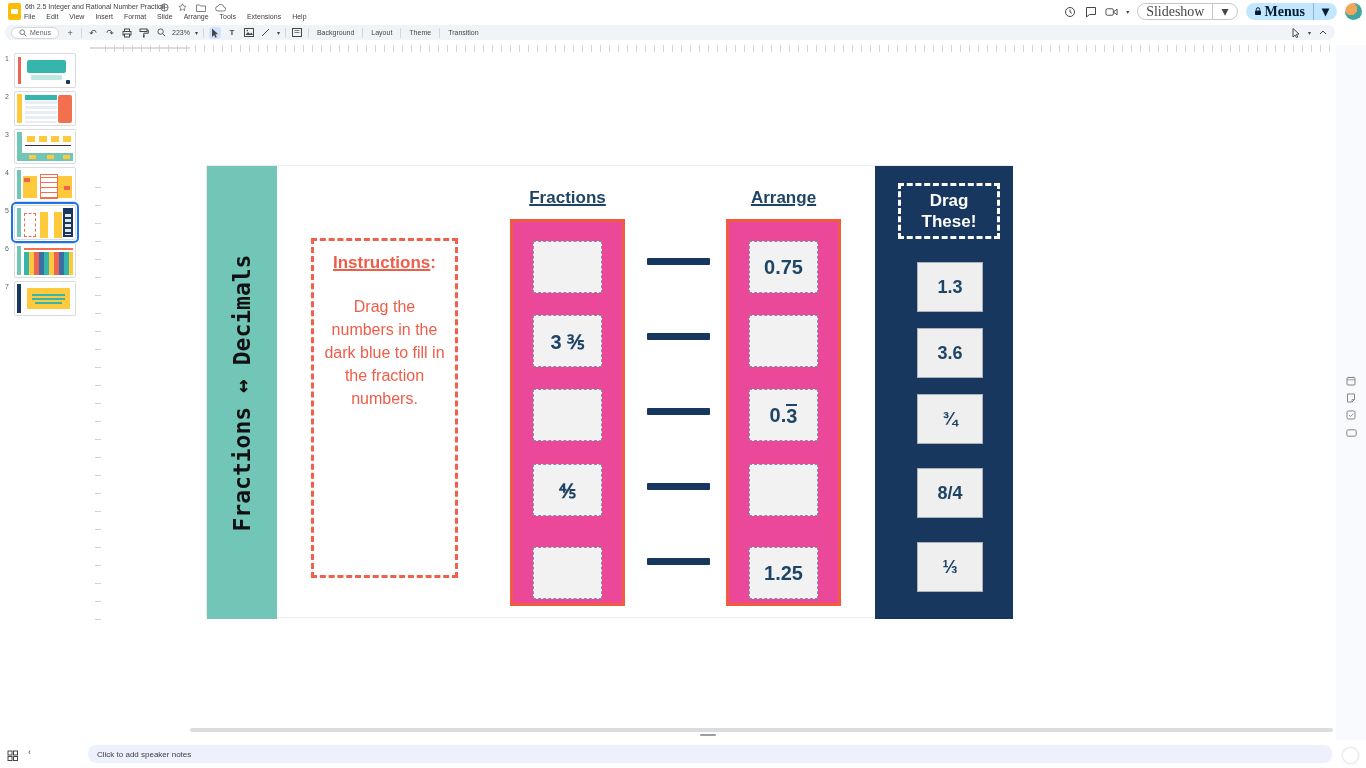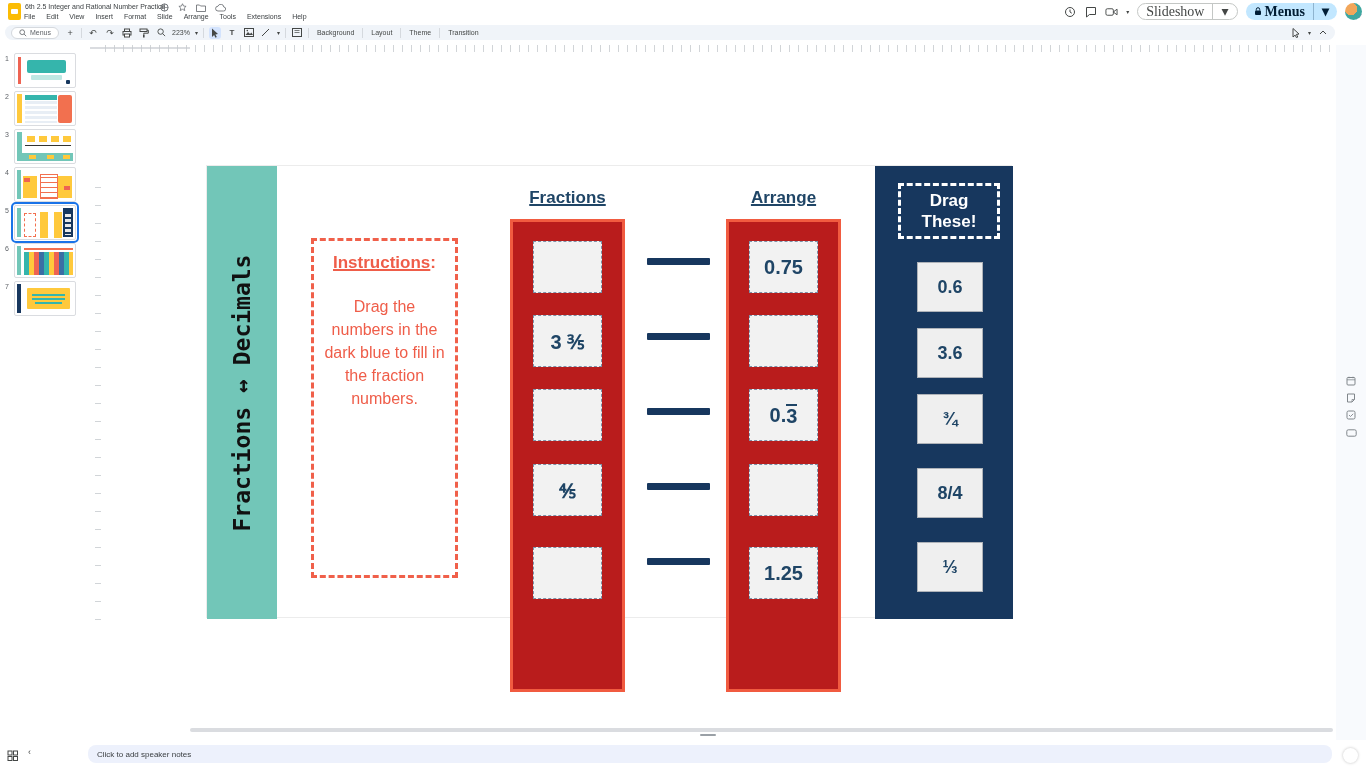--- a/index.html
+++ b/index.html
@@ -67,22 +67,22 @@
 
   #instructions { position:absolute; left:104px; top:72px; width:147px; height:340px;
     border:3px dashed #f0604a; padding:12px 8px; text-align:center; color:#ef5d49; }
   #instructions .ins-title { font-size:17px; font-weight:bold; margin-bottom:22px; }
   #instructions .ins-title u { text-decoration:underline; text-decoration-thickness:2px; }
   #instructions p { font-size:16px; line-height:23px; margin-bottom:23px; }
 
   .col-header { position:absolute; top:22px; width:115px; text-align:center;
     font-size:17px; font-weight:bold; color:#1f4566; text-decoration:underline;
     text-decoration-thickness:2px; }
-  .num-col { position:absolute; top:53px; width:115px; height:473px;
-    background:#b91c1c; border:3px solid #f15b40; }
+  .num-col { position:absolute; top:53px; width:115px; height:387px;
+    background:#ec4899; border:3px solid #f15b40; }
   .slot { position:absolute; left:20px; width:69px; height:52px; background:#f2f2f2;
     border:1.5px dashed #7d91a8; display:flex; align-items:center; justify-content:center;
     font-size:20px; font-weight:bold; color:#1f4566; }
   .slot-1 { top:19px; } .slot-2 { top:93px; } .slot-3 { top:167px; }
   .slot-4 { top:242px; } .slot-5 { top:325px; }
   .overline { display:inline-block; border-top:2.5px solid #1f4566; line-height:1.05; }
 
   .dash { position:absolute; left:440px; width:63px; height:7px; background:#17375e; border-radius:1px; }
 
   #drag-panel { position:absolute; left:668px; top:0; width:138px; height:453px; background:#17375e; }
@@ -413,21 +413,21 @@
         <span class="overline"></span>
       </div>
     <div class="slot slot-5">
         <span>1.25</span>
         <span class="overline"></span>
       </div>
   </div>
 
   <div id="drag-panel">
     <div id="drag-title">Drag These!</div>
-    <div class="tile tile-1">0.6</div>
+    <div class="tile tile-1">1.3</div>
     <div class="tile tile-2">3.6</div>
     <div class="tile tile-3">¾</div>
     <div class="tile tile-4">8/4</div>
     <div class="tile tile-5">⅓</div>
   </div>
 </div>
 
 <div id="h-scrollbar"></div>
 <div id="notes-handle"></div>
 <span id="grid-view-btn">

